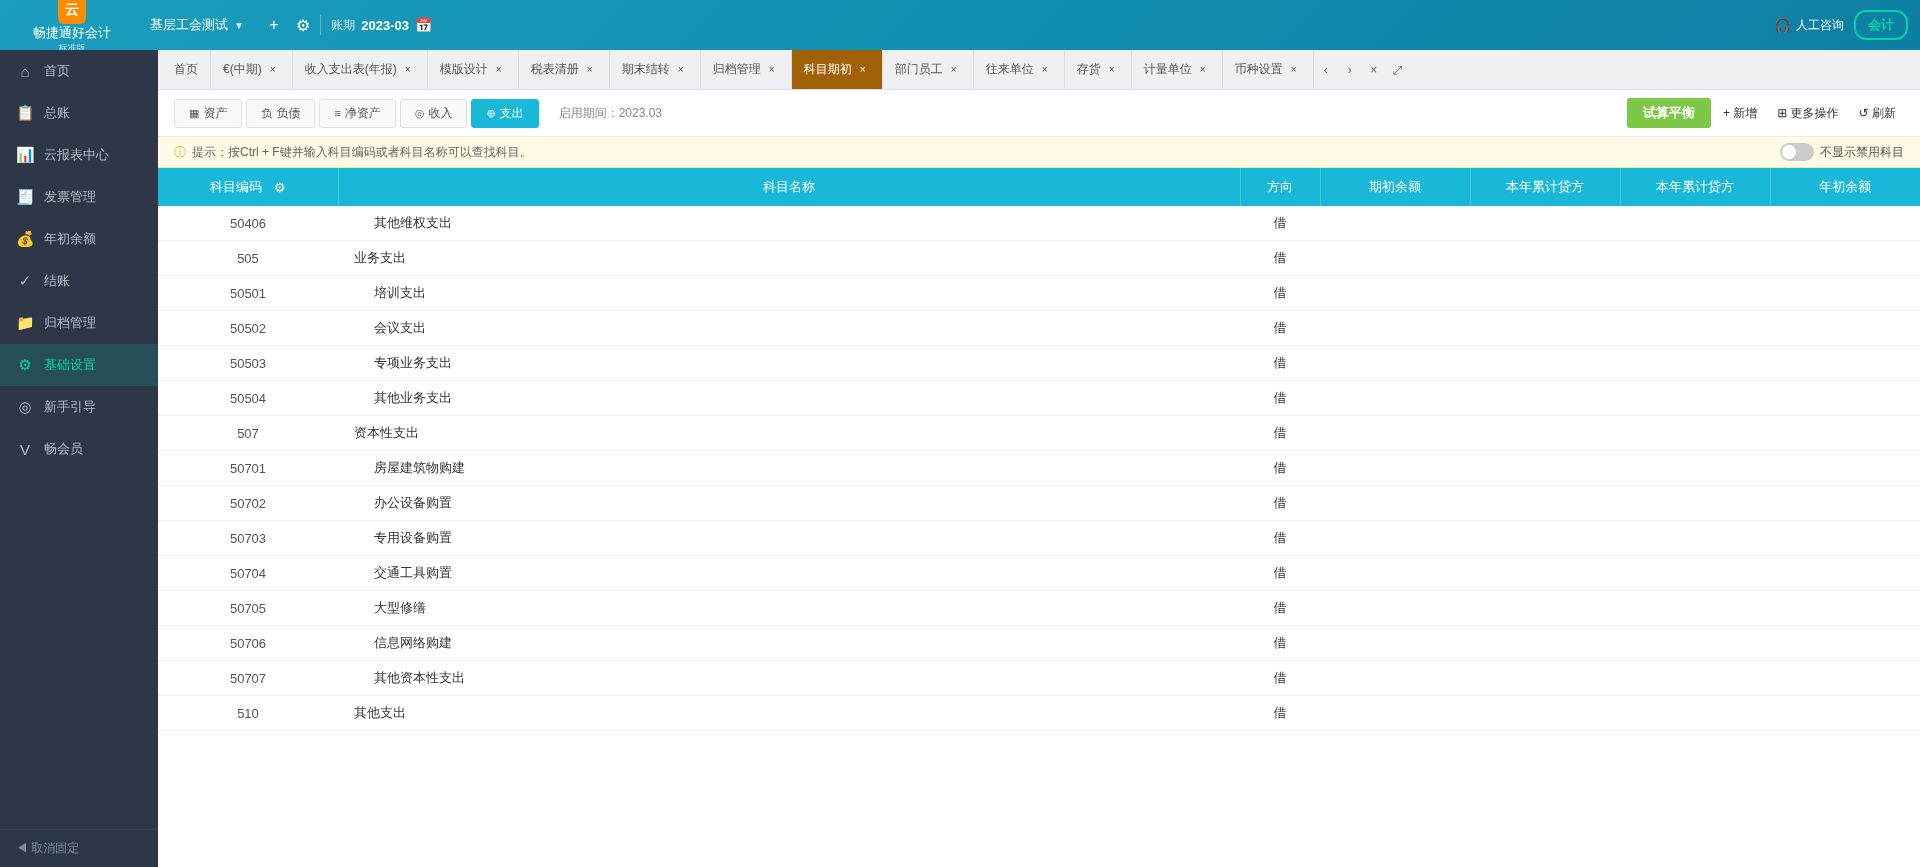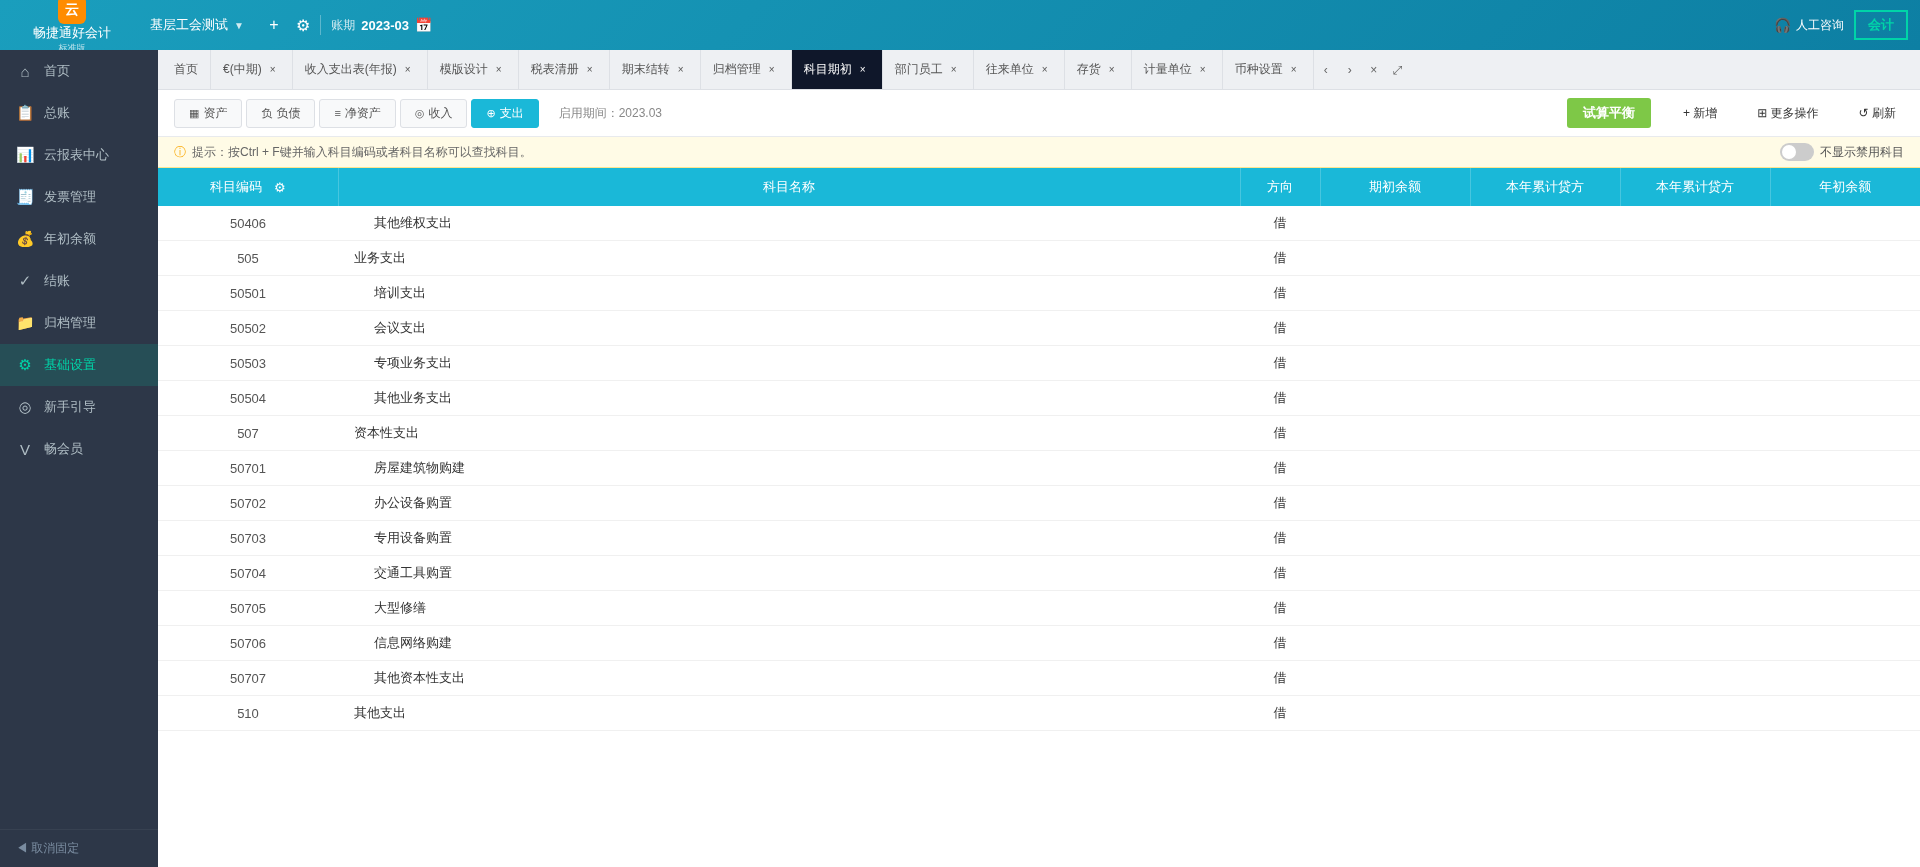--- a/index.html
+++ b/index.html
@@ -56,21 +56,21 @@
     .ai-consult {
       display: flex; align-items: center; gap: 4px;
       color: white; font-size: 12px; cursor: pointer;
     }
     .ai-icon { font-size: 14px; }
     .account-btn {
       border: 2px solid #00d4a8;
       color: #00d4a8;
       background: transparent;
       padding: 4px 12px;
-      border-radius: 0;
+      border-radius: 12px;
       cursor: pointer;
       font-size: 13px;
       font-weight: bold;
     }
 
     
     .main-layout {
       display: flex;
       flex: 1;
       overflow: hidden;
@@ -130,21 +130,21 @@
       padding: 0 12px;
       height: 40px;
       cursor: pointer;
       font-size: 12px;
       color: #555;
       white-space: nowrap;
       border-right: 1px solid #dde0e5;
       position: relative;
     }
     .tab-item.active {
-      background: #0f172a;
+      background: #a16207;
       color: white;
     }
     .tab-close {
       font-size: 10px; color: inherit; cursor: pointer;
       width: 14px; height: 14px; display: flex; align-items: center; justify-content: center;
       border-radius: 50%;
     }
     .tab-nav-btn {
       width: 24px; height: 40px;
       display: flex; align-items: center; justify-content: center;
@@ -190,21 +190,21 @@
     .tab-icon { font-size: 11px; }
     .period-info {
       margin-left: 16px;
       font-size: 12px;
       color: #888;
     }
     .action-btns {
       margin-left: auto;
       display: flex;
       align-items: center;
-      gap: 24px;
+      gap: 4px;
     }
     .btn-calc {
       background: #7ec847;
       color: white;
       border: none;
       padding: 6px 16px;
       border-radius: 3px;
       cursor: pointer;
       font-size: 13px;
       font-weight: bold;

